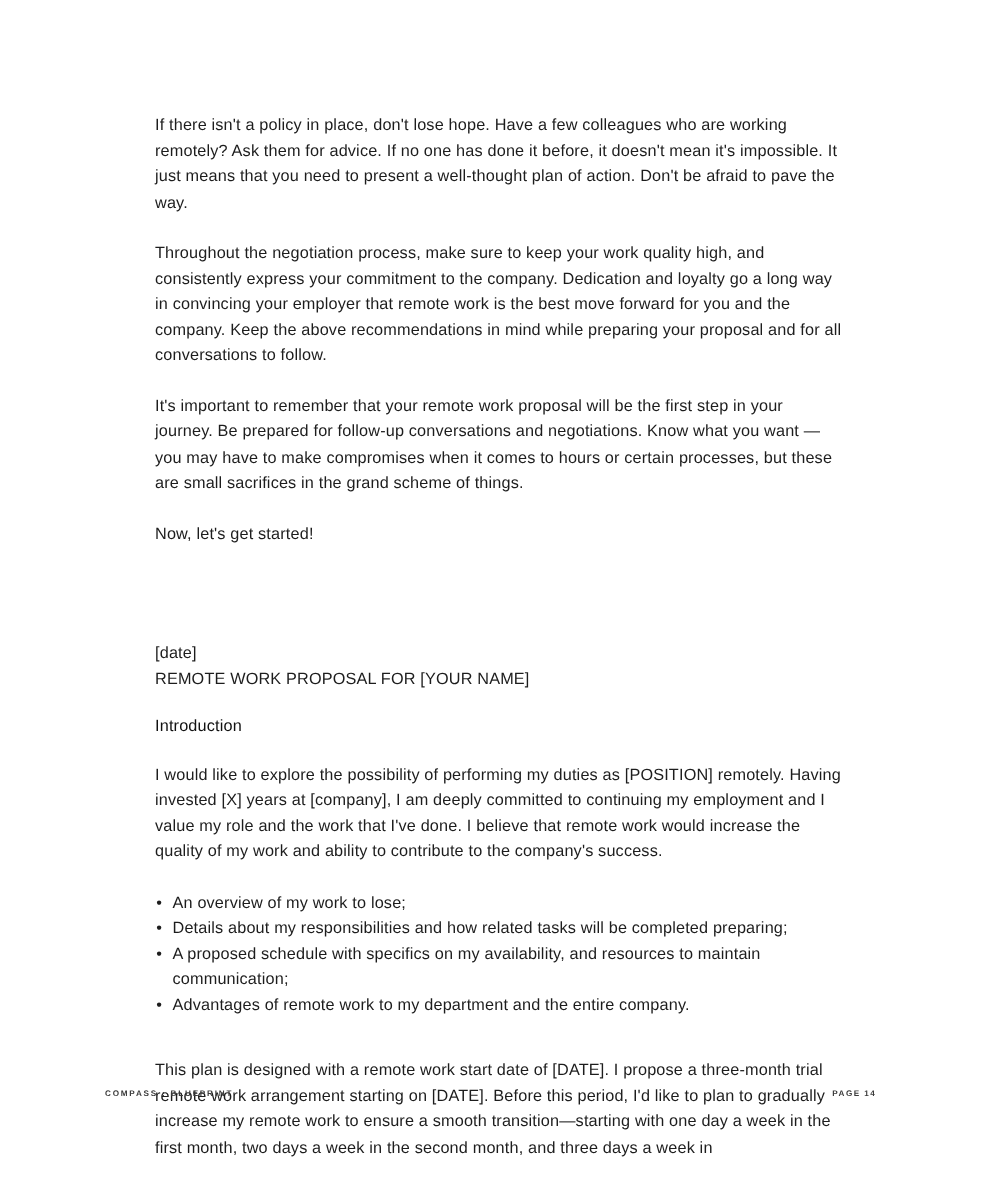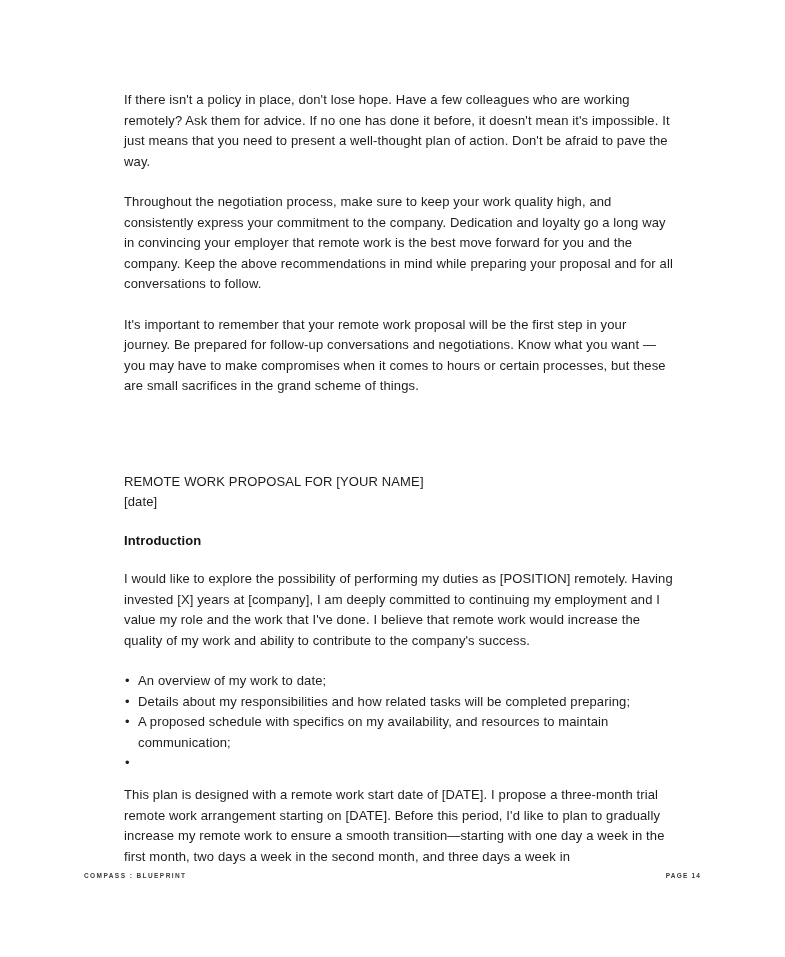--- a/index.html
+++ b/index.html
@@ -41,21 +41,21 @@
   .spacer-sm { height: 18px; }
   .title-block {
     font-size: 13px;
     line-height: 20.5px;
     margin: 0;
     color: #1d1d1d;
     letter-spacing: 0.01em;
   }
   .heading {
     font-size: 13px;
-    font-weight: bold;
+    font-weight: normal;
     line-height: 20.5px;
     margin: 0;
     color: #111111;
     letter-spacing: 0.01em;
   }
   ul.bullets {
     list-style: none;
     margin: 0 0 20px 0;
     padding: 0;
   }
@@ -105,50 +105,52 @@
 <div class="page">
 
   <div class="content">
 
     <p class="para">If there isn't a policy in place, don't lose hope. Have a few colleagues who are working remotely? Ask them for advice. If no one has done it before, it doesn't mean it's impossible. It just means that you need to present a well-thought plan of action. Don't be afraid to pave the way.</p>
 
     <p class="para">Throughout the negotiation process, make sure to keep your work quality high, and consistently express your commitment to the company. Dedication and loyalty go a long way in convincing your employer that remote work is the best move forward for you and the company. Keep the above recommendations in mind while preparing your proposal and for all conversations to follow.</p>
 
     <p class="para">It's important to remember that your remote work proposal will be the first step in your journey. Be prepared for follow-up conversations and negotiations. Know what you want — you may have to make compromises when it comes to hours or certain processes, but these are small sacrifices in the grand scheme of things.</p>
 
+    <p class="para">Now, let's get started!</p>
 
     <div class="spacer-lg"></div>
 
+    <p class="title-block">[date]</p>
     <p class="title-block">REMOTE WORK PROPOSAL FOR [YOUR NAME]</p>
-    <p class="title-block">[date]</p>
 
     <div class="spacer-sm"></div>
 
     <p class="heading">Introduction</p>
 
     <div class="spacer-sm"></div>
 
     <p class="para">I would like to explore the possibility of performing my duties as [POSITION] remotely. Having invested [X] years at [company], I am deeply committed to continuing my employment and I value my role and the work that I've done. I believe that remote work would increase the quality of my work and ability to contribute to the company's success.</p>
 
 
     <ul class="bullets">
       <li>
         <span class="bullet-dot">•</span>
-        <span>An overview of my work to date;</span>
+        <span>An overview of my work to lose;</span>
       </li>
       <li>
         <span class="bullet-dot">•</span>
         <span>Details about my responsibilities and how related tasks will be completed preparing;</span>
       </li>
       <li>
         <span class="bullet-dot">•</span>
         <span>A proposed schedule with specifics on my availability, and resources to maintain communication;</span>
       </li>
       <li>
         <span class="bullet-dot">•</span>
+        <span>Advantages of remote work to my department and the entire company.</span>
       </li>
     </ul>
 
     <p class="para para--tight">This plan is designed with a remote work start date of [DATE]. I propose a three-month trial remote work arrangement starting on [DATE]. Before this period, I'd like to plan to gradually increase my remote work to ensure a smooth transition—starting with one day a week in the first month, two days a week in the second month, and three days a week in</p>
 
   </div>
 
   <div class="footer">
     <span class="footer-text">COMPASS : BLUEPRINT</span>
     <span class="footer-page">PAGE 14</span>

